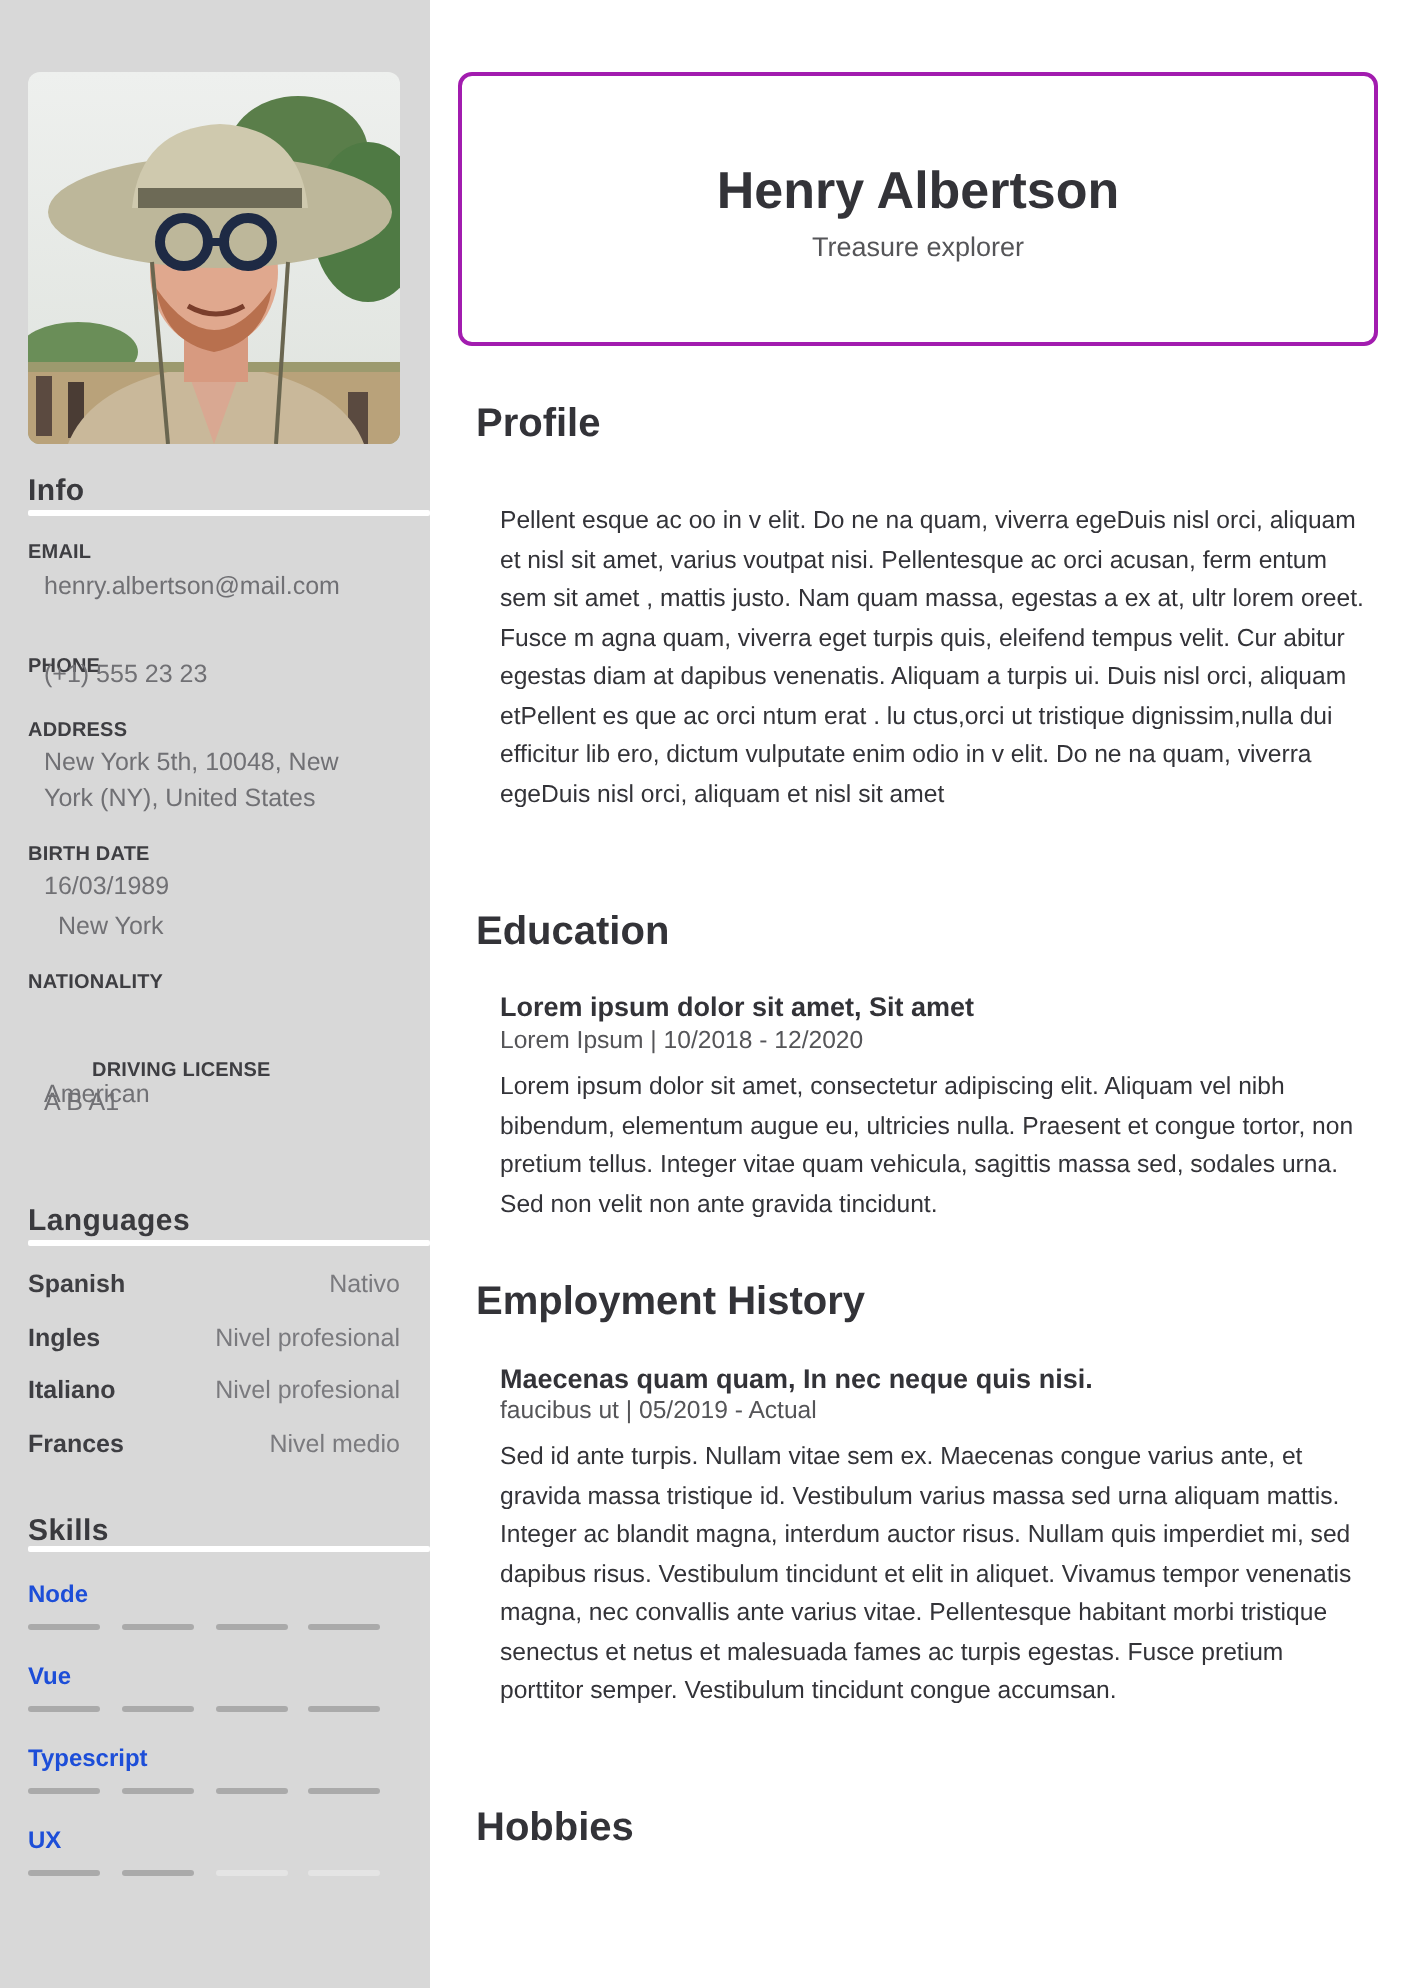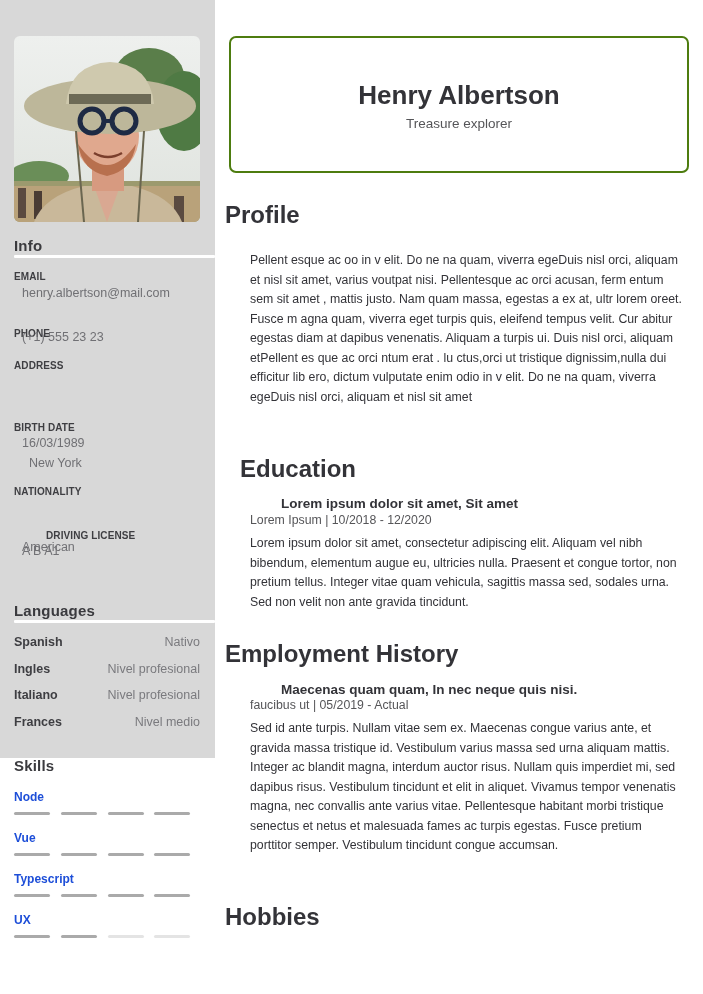--- a/index.html
+++ b/index.html
@@ -1,20 +1,20 @@
 <!DOCTYPE html>
 <html><head>
   <meta charset="utf-8">
   <style>
     * { box-sizing: border-box; margin: 0; padding: 0; }
     html, body { width: 703px; height: 994px; overflow: hidden; background: #ffffff; }
     body { font-family: "Liberation Sans", "DejaVu Sans", sans-serif; color: #333338; position: relative; }
 
     .sidebar {
-      position: absolute; left: 0; top: 0; width: 215px; height: 758px;
+      position: absolute; left: 0; top: 0; width: 215px; height: 994px;
       background: #d8d8d8;
     }
     .photo {
       position: absolute; left: 14px; top: 36px; width: 186px; height: 186px;
       border-radius: 6px; overflow: hidden;
     }
     .photo svg { display: block; width: 100%; height: 100%; }
 
     .side-heading {
       position: absolute; left: 14px; font-weight: bold; font-size: 15px; color: #3a3a3e;
@@ -37,39 +37,39 @@
     .lang-name { position: absolute; left: 0; top: 0; font-weight: bold; color: #3e3e42; }
     .lang-level { position: absolute; right: 0; top: 0; color: #7a7a7e; }
 
     .skill-name { position: absolute; left: 14px; font-size: 12px; font-weight: bold; color: #1d4ed8; }
     .skill-bars { position: absolute; left: 14px; height: 4px; width: 180px; }
     .skill-bar { position: absolute; top: 0; width: 36px; height: 3px; border-radius: 2px; background: #aaaaaa; }
     .skill-bar.off { background: #e4e4e4; }
 
     .header-card {
       position: absolute; left: 229px; top: 36px; width: 460px; height: 137px;
-      border: 2px solid #4d7c0f; border-radius: 7px; background: #fff;
+      border: 2px solid #a21caf; border-radius: 7px; background: #fff;
     }
     .name {
       position: absolute; left: 0; right: 0; top: 42px; text-align: center;
       font-size: 26px; font-weight: bold; color: #333338;
     }
     .role {
       position: absolute; left: 0; right: 0; top: 78px; text-align: center;
       font-size: 13.5px; color: #555558;
     }
 
     .section-title {
-      position: absolute; left: 225px; font-size: 24px; font-weight: bold; color: #333338;
+      position: absolute; left: 238px; font-size: 20px; font-weight: bold; color: #333338;
     }
     .para {
       position: absolute; left: 250px; width: 435px; font-size: 12.3px; line-height: 19.5px;
       color: #333338;
     }
-    .entry-title { position: absolute; left: 250px; font-size: 13.5px; font-weight: bold; color: #333338; margin-left: 31px; }
+    .entry-title { position: absolute; left: 250px; font-size: 13.5px; font-weight: bold; color: #333338; }
     .entry-sub { position: absolute; left: 250px; font-size: 12.3px; color: #555558; }
   </style>
 </head>
 <body>
 
 <aside class="sidebar">
 
   <div class="photo">
     <svg viewBox="0 0 186 186" preserveAspectRatio="none">
       <defs>
@@ -116,20 +116,21 @@
   <div class="side-heading" style="top:237px;">Info</div>
   <div class="side-rule" style="top:255px;"></div>
 
   <div class="info-label" style="top:271px;">EMAIL</div>
   <div class="info-value" style="top:284px;">henry.albertson@mail.com</div>
 
   <div class="info-label" style="top:328px;text-align:center;">PHONE</div>
   <div class="info-value" style="top:328px;">(+1) 555 23 23</div>
 
   <div class="info-label" style="top:360px;">ADDRESS</div>
+  <div class="info-value" style="top:372px; width:170px;">New York 5th, 10048, New York (NY), United States</div>
 
   <div class="info-label" style="top:422px;">BIRTH DATE</div>
   <div class="info-value" style="top:434px;">16/03/1989</div>
   <div class="info-value" style="top:454px; left:29px;">New York</div>
 
   <div class="info-label" style="top:486px;text-align:center;">NATIONALITY</div>
   <div class="info-value" style="top:498px;margin-top:40px;">American</div>
 
   <div class="info-label" style="top:530px;padding-left:32px;">DRIVING LICENSE</div>
   <div class="info-value" style="top:542px;">A B A1</div>
@@ -192,21 +193,21 @@
 
 <main>
   <div class="header-card">
     <div class="name">Henry Albertson</div>
     <div class="role">Treasure explorer</div>
   </div>
 
   <h2 class="section-title" style="top:201px;">Profile</h2>
   <p class="para" style="top:251px;">Pellent esque ac oo in v elit. Do ne na quam, viverra egeDuis nisl orci, aliquam et nisl sit amet, varius voutpat nisi. Pellentesque ac orci acusan, ferm entum sem sit amet , mattis justo. Nam quam massa, egestas a ex at, ultr lorem oreet. Fusce m agna quam, viverra eget turpis quis, eleifend tempus velit. Cur abitur egestas diam at dapibus venenatis. Aliquam a turpis ui. Duis nisl orci, aliquam etPellent es que ac orci ntum erat . lu ctus,orci ut tristique dignissim,nulla dui efficitur lib ero, dictum vulputate enim odio in v elit. Do ne na quam, viverra egeDuis nisl orci, aliquam et nisl sit amet</p>
 
-  <h2 class="section-title" style="top:455px;margin-left:15px;">Education</h2>
+  <h2 class="section-title" style="top:455px;">Education</h2>
   <div class="entry-title" style="top:496px;">Lorem ipsum dolor sit amet, Sit amet</div>
   <div class="entry-sub" style="top:513px;">Lorem Ipsum | 10/2018 - 12/2020</div>
   <p class="para" style="top:534px;">Lorem ipsum dolor sit amet, consectetur adipiscing elit. Aliquam vel nibh bibendum, elementum augue eu, ultricies nulla. Praesent et congue tortor, non pretium tellus. Integer vitae quam vehicula, sagittis massa sed, sodales urna. Sed non velit non ante gravida tincidunt.</p>
 
   <h2 class="section-title" style="top:640px;">Employment History</h2>
   <div class="entry-title" style="top:682px;">Maecenas quam quam, In nec neque quis nisi.</div>
   <div class="entry-sub" style="top:698px;">faucibus ut | 05/2019 - Actual</div>
   <p class="para" style="top:719px;">Sed id ante turpis. Nullam vitae sem ex. Maecenas congue varius ante, et gravida massa tristique id. Vestibulum varius massa sed urna aliquam mattis. Integer ac blandit magna, interdum auctor risus. Nullam quis imperdiet mi, sed dapibus risus. Vestibulum tincidunt et elit in aliquet. Vivamus tempor venenatis magna, nec convallis ante varius vitae. Pellentesque habitant morbi tristique senectus et netus et malesuada fames ac turpis egestas. Fusce pretium porttitor semper. Vestibulum tincidunt congue accumsan.</p>
 
   <h2 class="section-title" style="top:903px;">Hobbies</h2>

